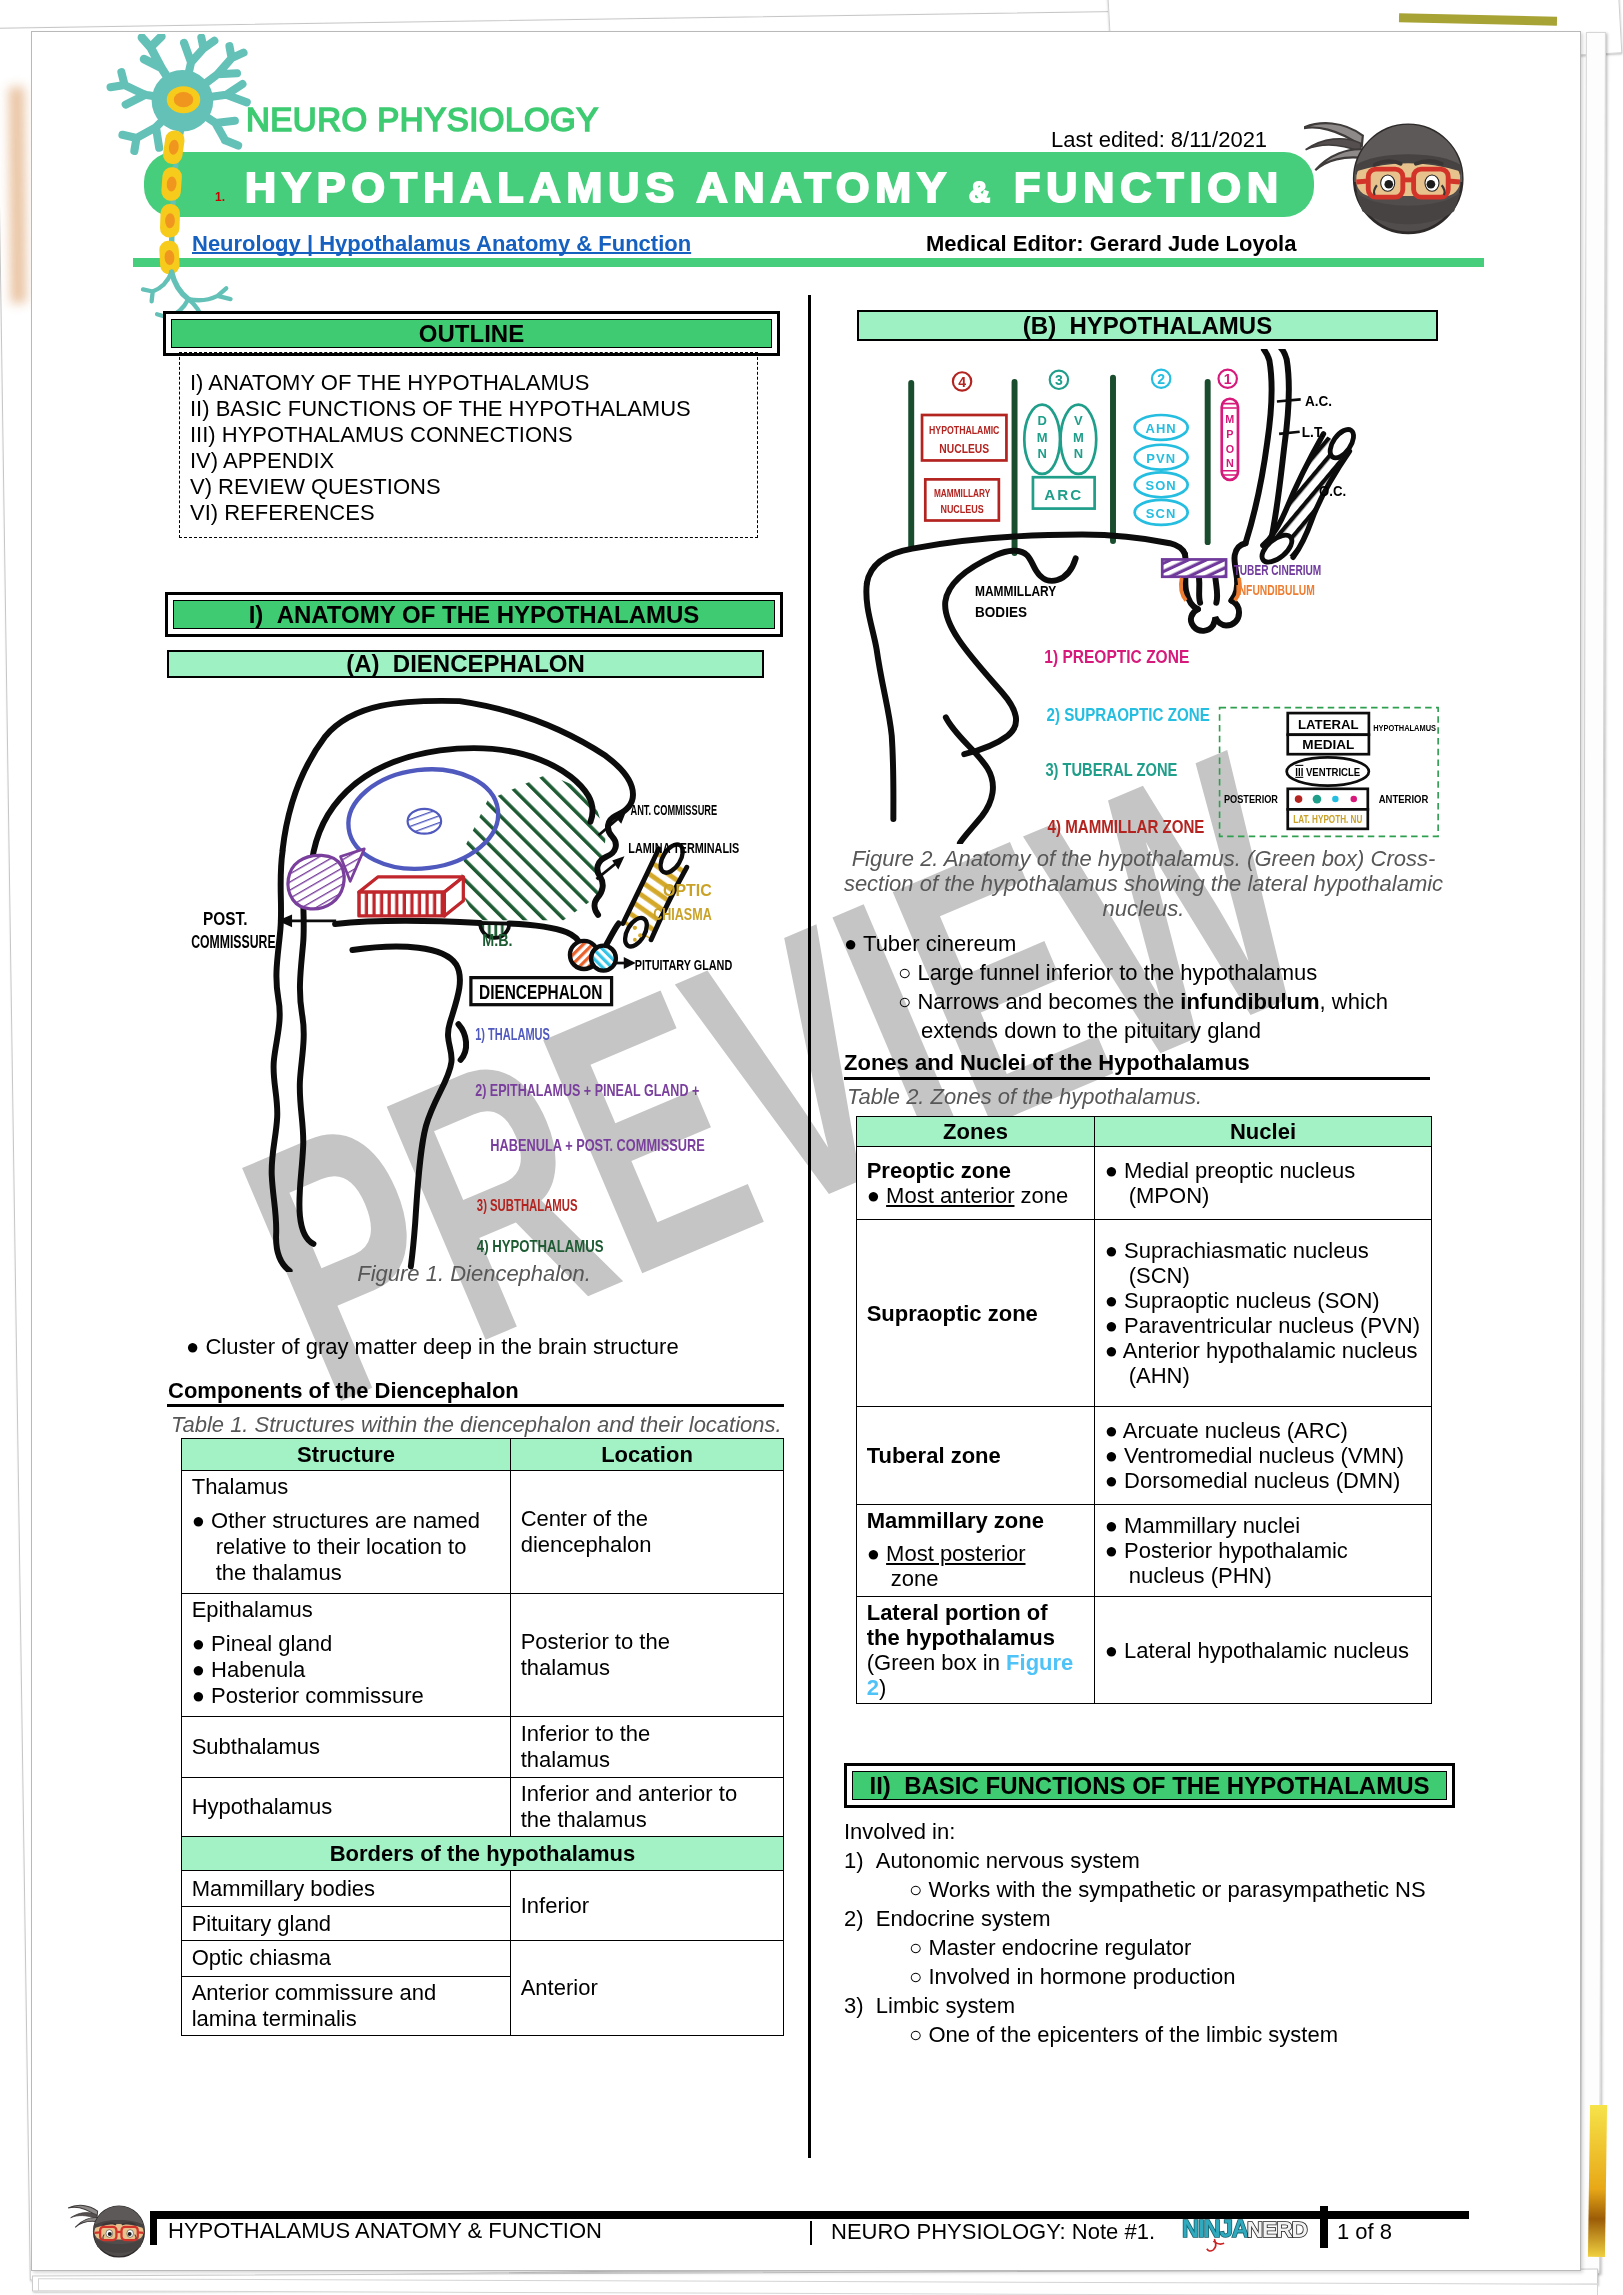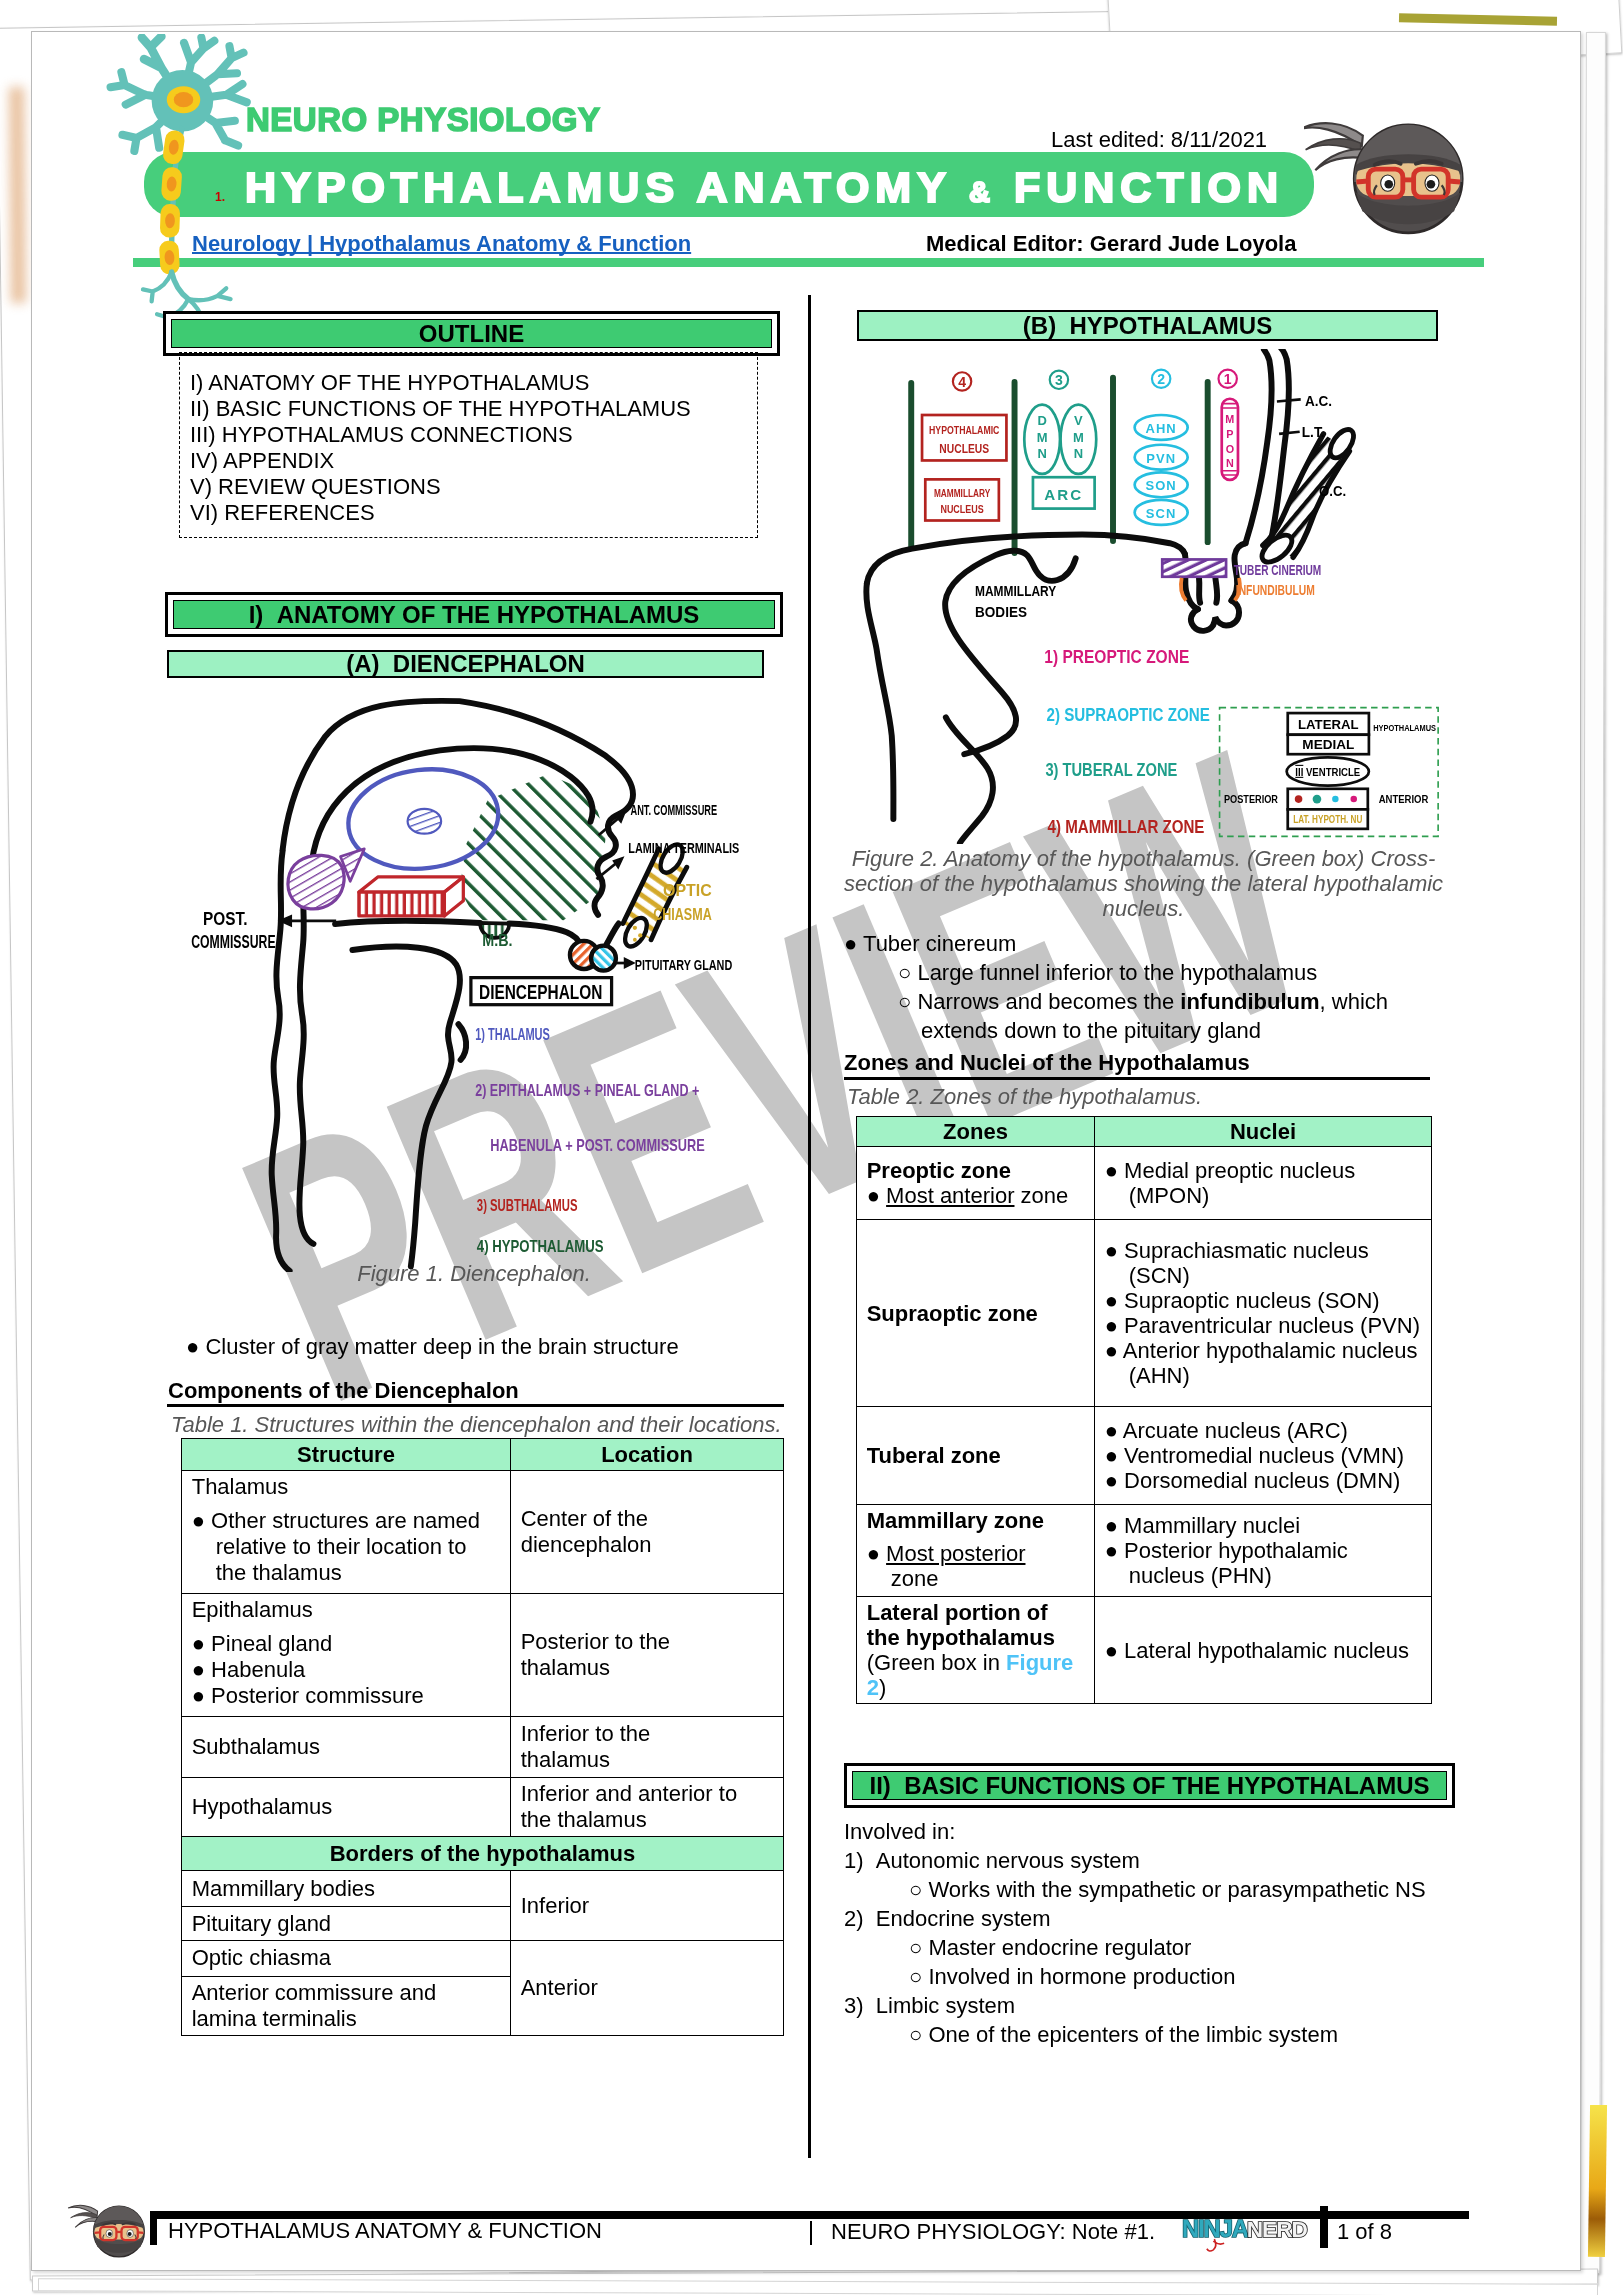--- a/index.html
+++ b/index.html
@@ -34,21 +34,21 @@
   <div class="abs" style="left:1109px;top:-32px;width:509px;height:97px;background:#fff;border:0.5px solid #cfcfcf;transform:rotate(-3.1deg);box-shadow:0 1.1px 2.2px rgba(0,0,0,0.25);"></div>
   <div class="abs" style="left:1399px;top:15px;width:158px;height:9.2px;background:#a8a335;transform:rotate(1.2deg);"></div>
   <div class="abs" style="left:1583px;top:32px;width:18.4px;height:2240px;background:#fdfdfd;border:0.5px solid #d6d6d6;box-shadow:1.6px 1.1px 2.7px rgba(0,0,0,0.25);transform:rotate(0.15deg);"></div>
   <div class="abs" style="left:1589px;top:2105px;width:17.3px;height:152px;background:linear-gradient(to bottom,#f6e34a,#e8a817 55%,#9c5c07 75%,#f0d040);transform:rotate(0.8deg);"></div>
   <div class="abs" style="left:32px;top:2272px;width:1564px;height:14px;background:#fff;border:0.5px solid #cccccc;transform:rotate(-0.25deg);box-shadow:1.1px 1.6px 2.2px rgba(0,0,0,0.2);"></div>
   <div class="abs" style="left:38px;top:2281px;width:1558px;height:10.8px;background:#fff;border:0.5px solid #d4d4d4;transform:rotate(0.2deg);"></div>
 
   <div id="page"></div>
   <div id="watermark">PREVIEW</div>
 
-  <div class="abs z" id="neuro-title" style="left:246px;top:101px;font-weight:bold;font-size:33px;color:#3ecb72;letter-spacing:0.5px;-webkit-text-stroke:1.6px #3ecb72;">NEURO PHYSIOLOGY</div>
+  <div class="abs z" id="neuro-title" style="left:246px;top:101px;font-weight:normal;font-size:33px;color:#3ecb72;letter-spacing:0.5px;-webkit-text-stroke:1.6px #3ecb72;">NEURO PHYSIOLOGY</div>
   <div class="abs z greenbar" style="left:144px;top:152px;width:1170px;height:65px;border-radius:30px;"></div>
   <div class="abs z" style="left:215px;top:190px;font-size:12px;font-weight:bold;color:#cc0000;">1.</div>
   <div class="abs z" id="banner-title" style="left:245px;top:163px;font-weight:bold;font-size:43px;color:#fff;letter-spacing:6px;-webkit-text-stroke:2.2px #fff;">HYPOTHALAMUS ANATOMY <span style="font-size:29px;">&amp;</span> FUNCTION</div>
   <div class="abs z" style="left:1051px;top:127px;font-size:22px;color:#000;">Last edited: 8/11/2021</div>
   <div class="abs z" style="left:192px;top:231px;font-size:22px;font-weight:bold;color:#1660c0;text-decoration:underline;text-decoration-skip-ink:none;text-decoration-thickness:1.6px;">Neurology | Hypothalamus Anatomy &amp; Function</div>
   <div class="abs z" style="left:926px;top:231px;font-size:22px;font-weight:bold;color:#000;">Medical Editor: Gerard Jude Loyola</div>
   <div class="abs z greenbar" style="left:133px;top:258px;width:1351px;height:9.2px;"></div>
 
   <svg class="abs z" id="neuron" style="left:103px;top:34px;" width="281" height="314" viewBox="0 0 520 580">
     <g stroke="#63c1b8" fill="none" stroke-linecap="round">

